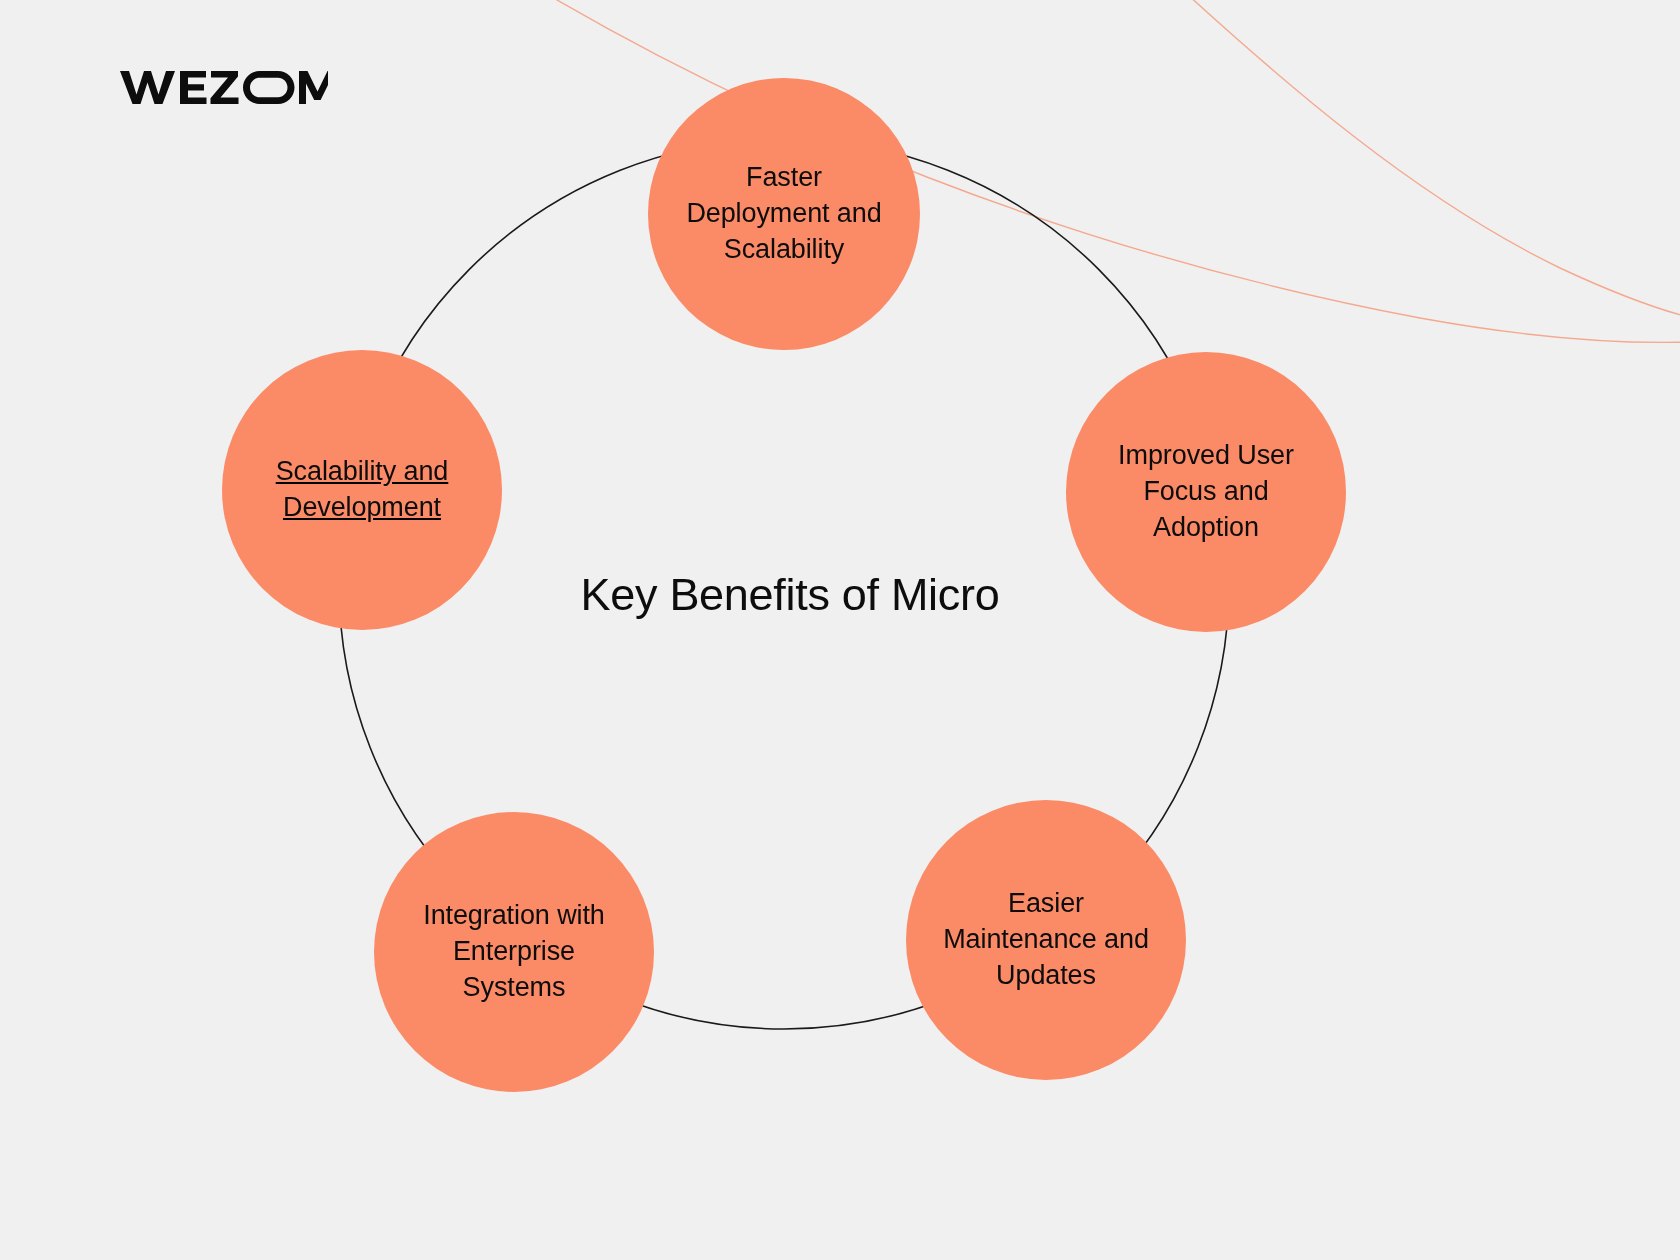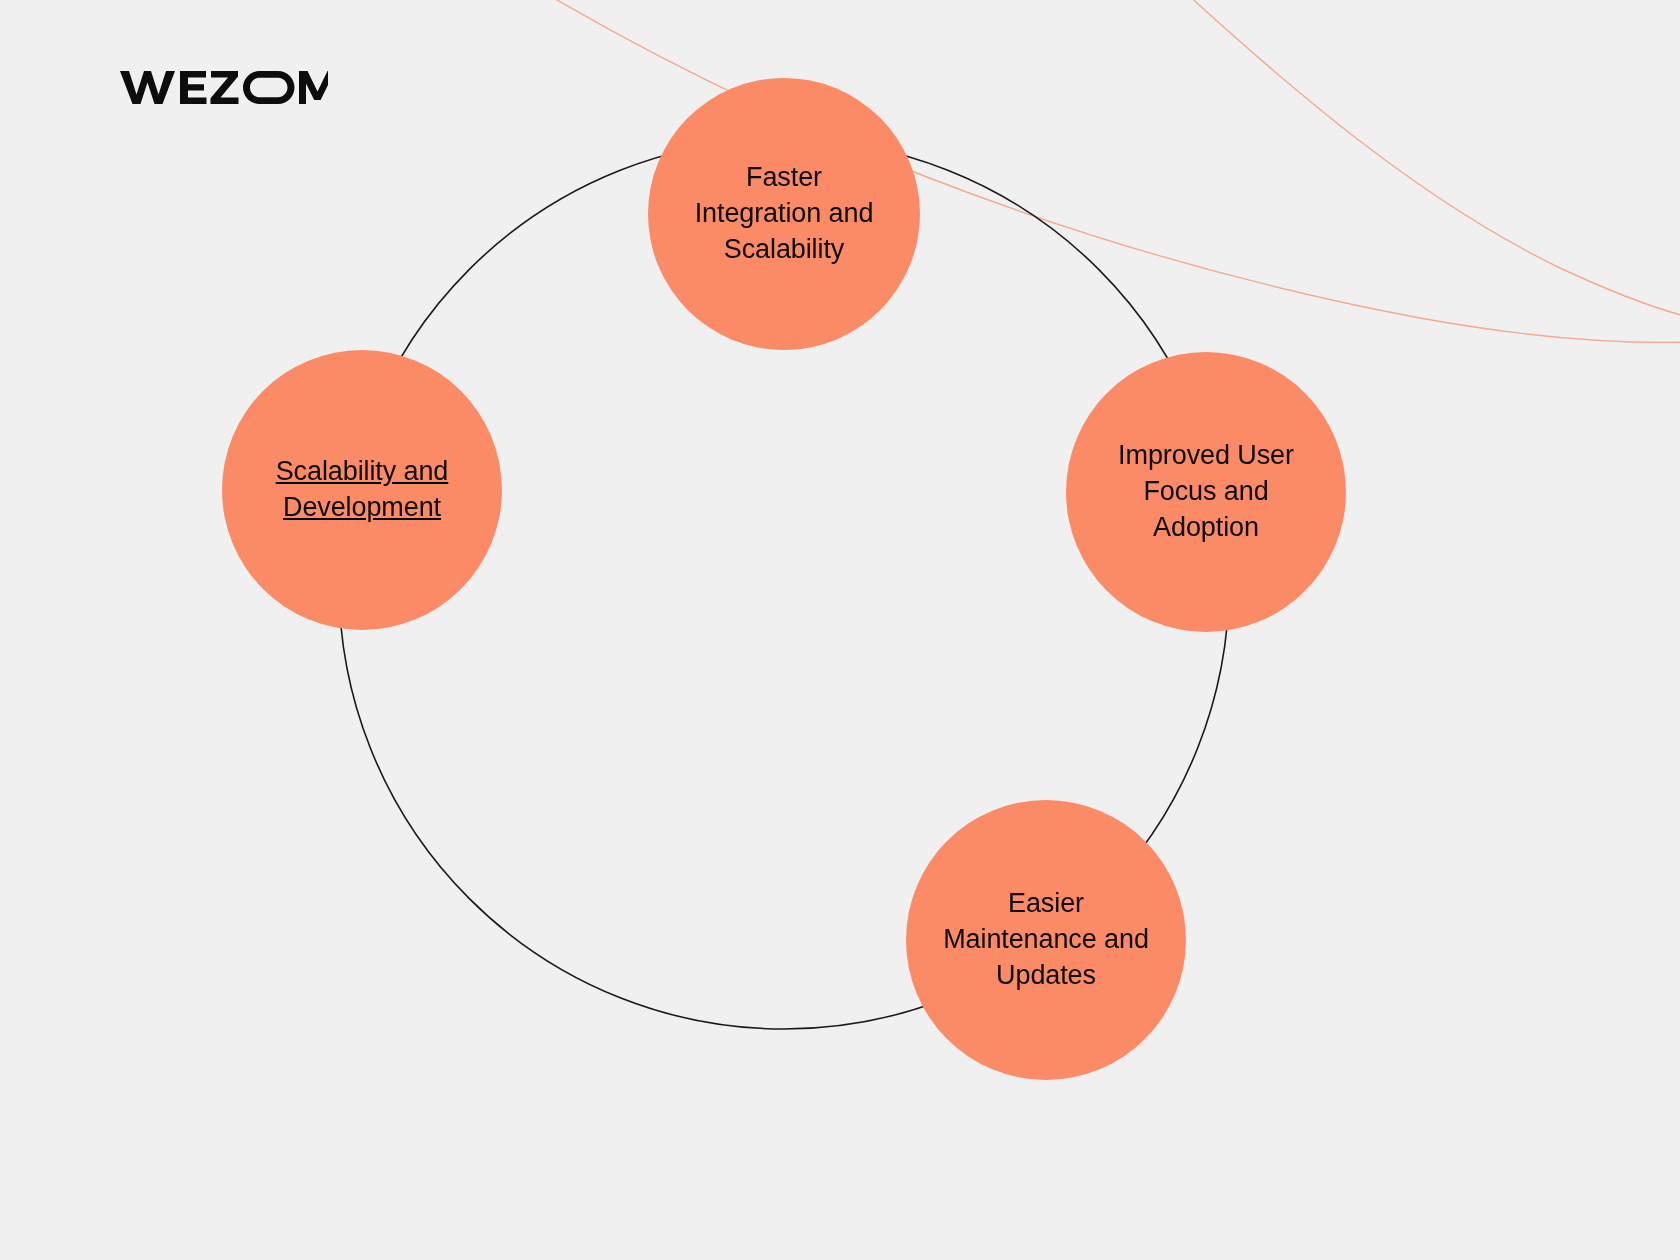--- a/index.html
+++ b/index.html
@@ -120,46 +120,54 @@
 
       <path d="M181 8 L189.5 8 L199.5 28.5 L209.5 8 L218 8 L218 41 L210.8 41 L210.8 20.5 L202.6 37 L196.2 37 L188 20.5 L188 41 L181 41 Z"></path>
     </g>
   </svg>
 
   <svg class="ring-layer" viewBox="0 0 1680 1260" width="1680" height="1260" fill="none">
     <circle cx="784" cy="584" r="445" stroke="#1a1a1a" stroke-width="1.6" fill="none"></circle>
   </svg>
 
   <div class="center-title">
+    <span class="line">Key Benefits of Micro</span>
   </div>
 
   <div class="node node-top">
     <div class="node-label">
       <span class="l">Faster</span>
-      <span class="l">Integration and</span>
+      <span class="l">Deployment and</span>
       <span class="l">Scalability</span>
     </div>
   </div>
 
   <div class="node node-bottomright">
     <div class="node-label">
       <span class="l">Easier</span>
       <span class="l">Maintenance and</span>
       <span class="l">Updates</span>
     </div>
   </div>
 
   <div class="node node-right">
     <div class="node-label">
       <span class="l">Improved User</span>
       <span class="l">Focus and</span>
       <span class="l">Adoption</span>
     </div>
   </div>
 
+  <div class="node node-bottomleft">
+    <div class="node-label">
+      <span class="l">Integration with</span>
+      <span class="l">Enterprise</span>
+      <span class="l">Systems</span>
+    </div>
+  </div>
 
   <div class="node node-left">
     <div class="node-label">
       <span class="l">Scalability and</span>
       <span class="l">Development</span>
     </div>
   </div>
 
 </div>
 

